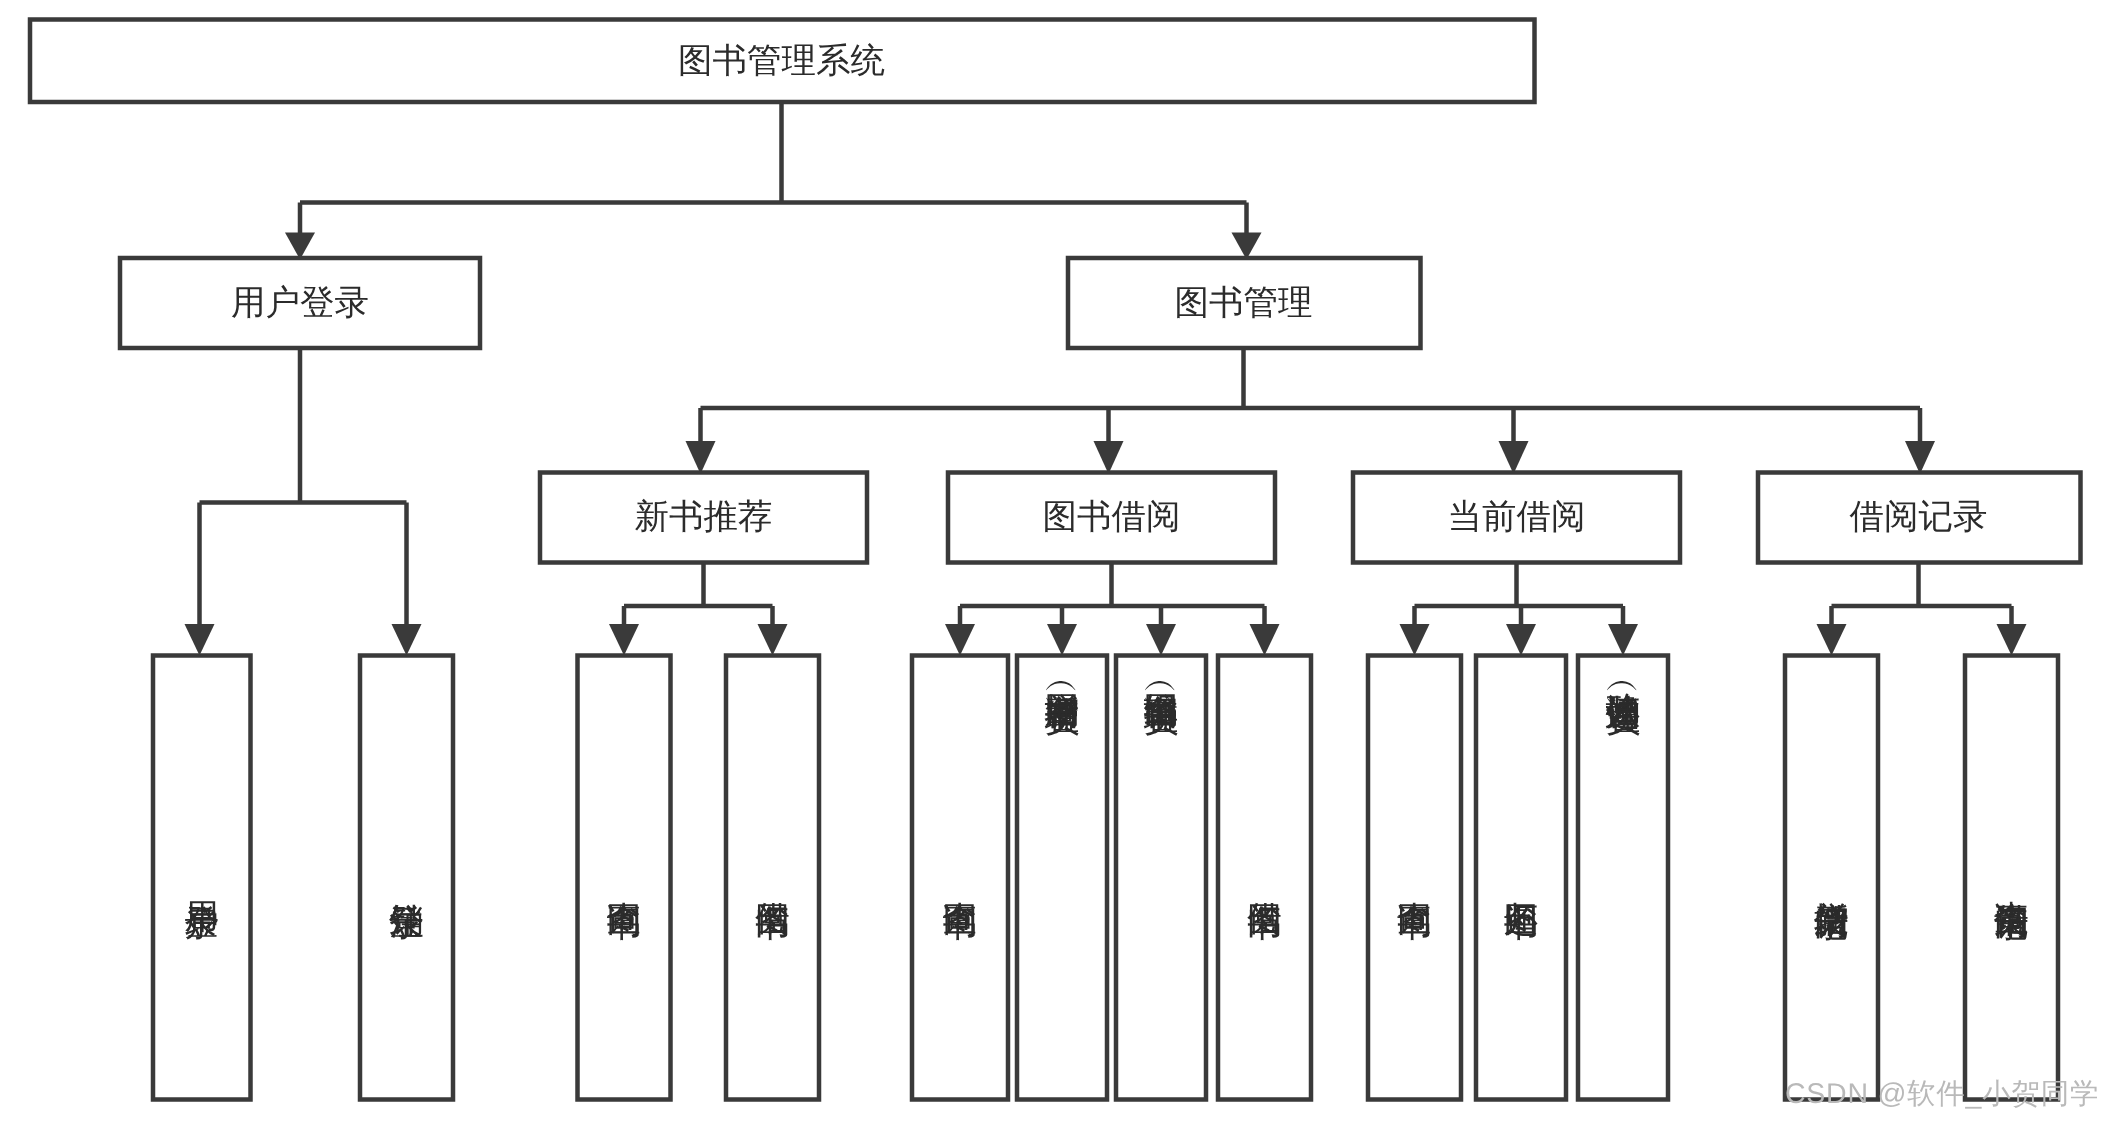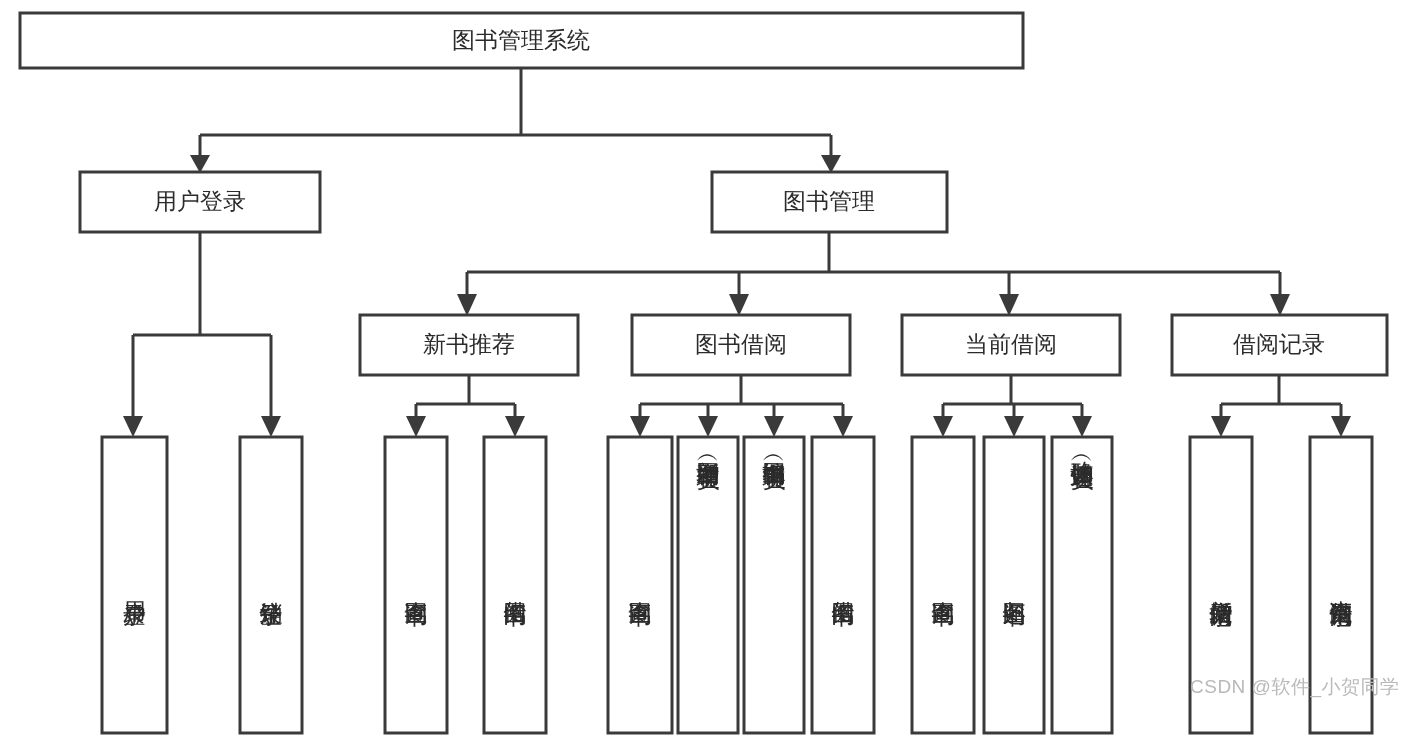--- a/index.html
+++ b/index.html
@@ -183,15 +183,15 @@
   <div class="leaf-label-wrap" style="left:744px; top:437px; width:60px; height:296px; justify-content:flex-start; padding-top:6px; box-sizing:border-box;">编辑图书（管理员）</div>
   <div class="leaf-label-wrap" style="left:812px; top:437px; width:62px; height:296px;">借阅图书</div>
 
   <div class="leaf-label-wrap" style="left:912px; top:437px; width:62px; height:296px;">查询图书</div>
   <div class="leaf-label-wrap" style="left:984px; top:437px; width:60px; height:296px;">归还图书</div>
   <div class="leaf-label-wrap" style="left:1052px; top:437px; width:60px; height:296px; justify-content:flex-start; padding-top:6px; box-sizing:border-box;">确认归还（管理员）</div>
 
   <div class="leaf-label-wrap" style="left:1190px; top:437px; width:62px; height:296px;">新增借阅记录</div>
   <div class="leaf-label-wrap" style="left:1310px; top:437px; width:62px; height:296px;">查询借阅记录</div>
 
-  <div class="watermark" style="left:1190px; top:674px;">CSDN @软件_小贺同学</div>
+  <div class="watermark" style="left:1190px; top:716px;">CSDN @软件_小贺同学</div>
 
 </div>
 
 </body></html>

